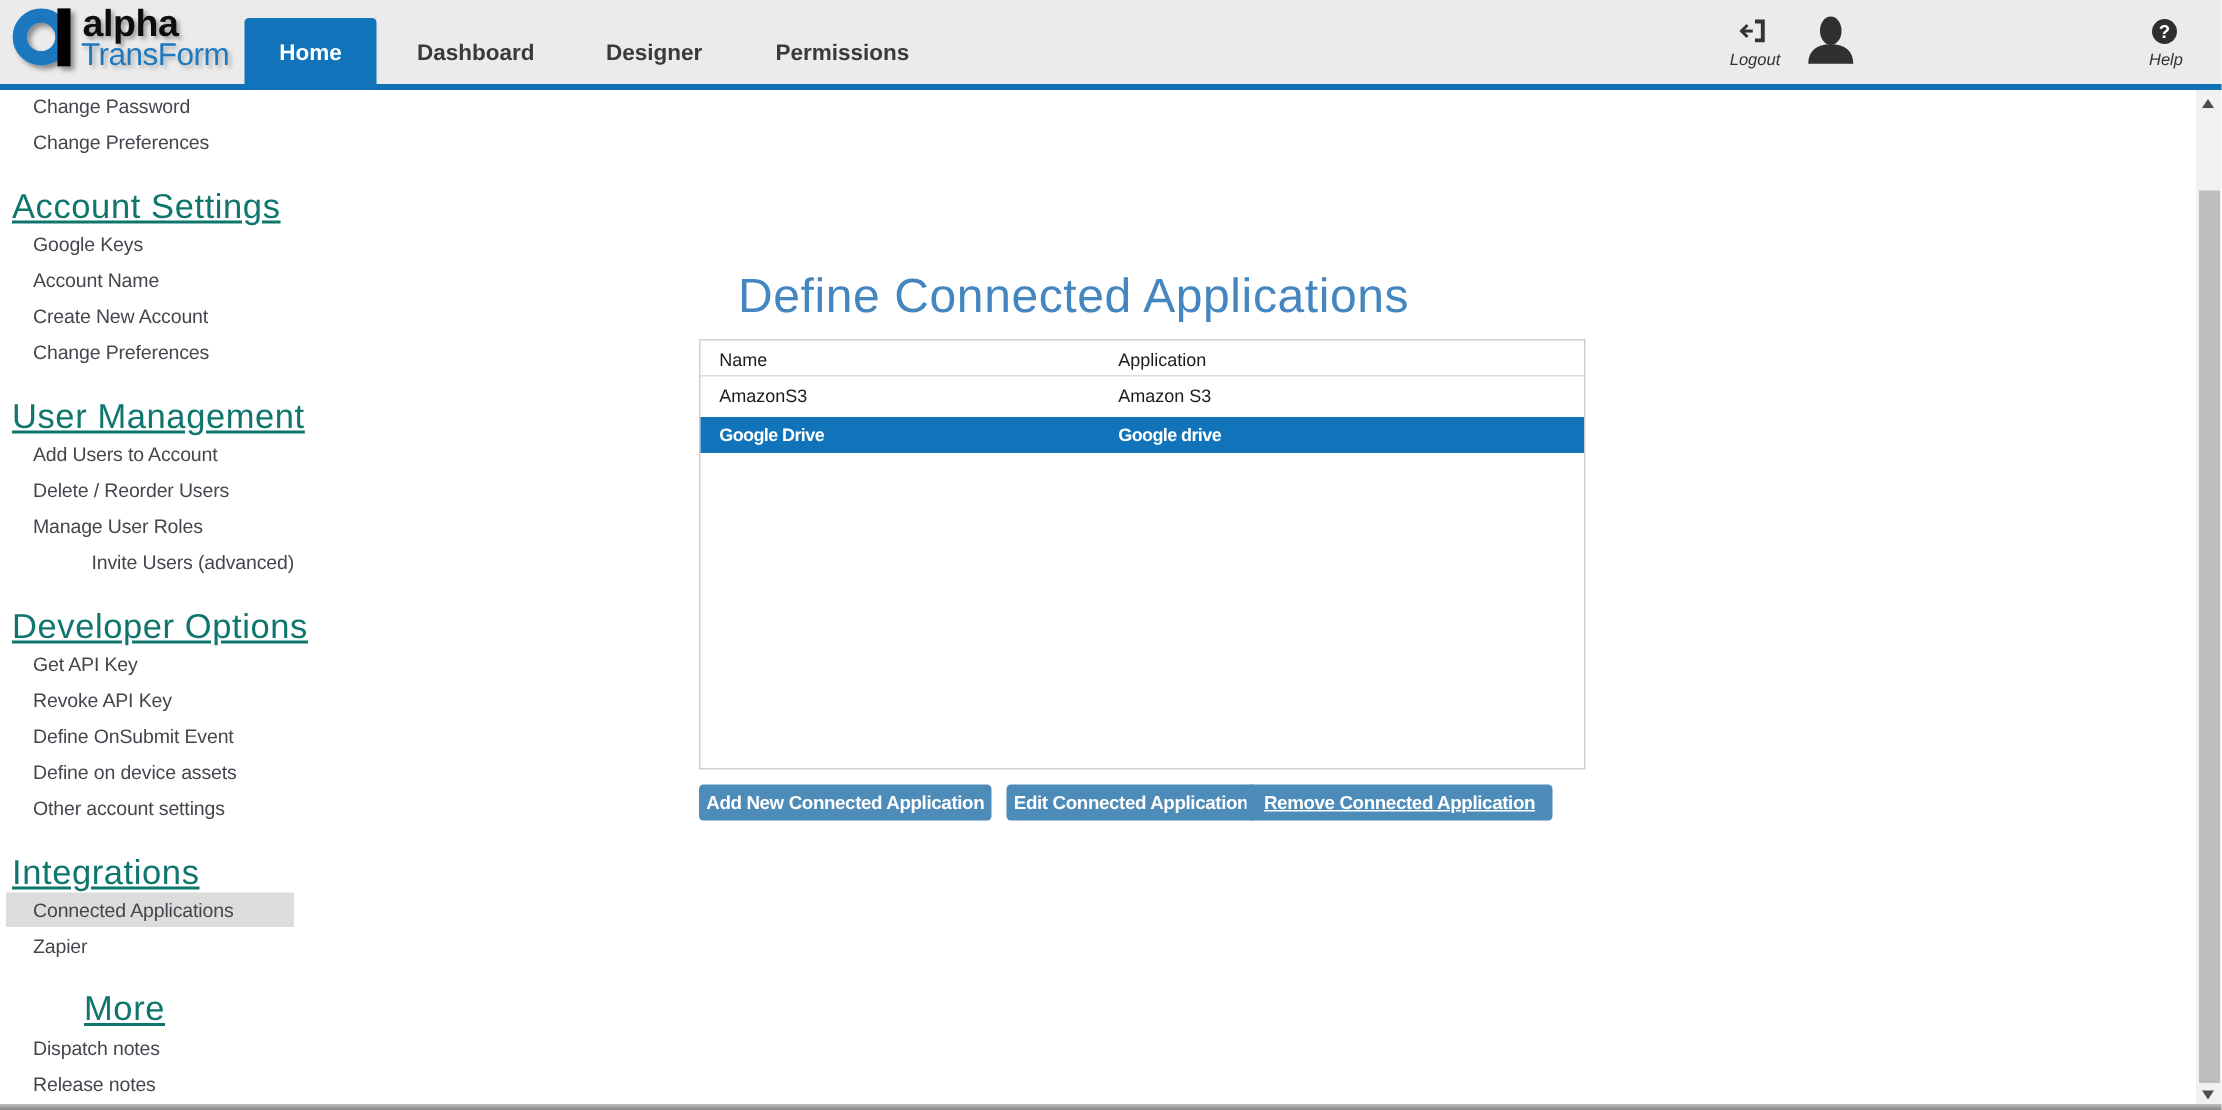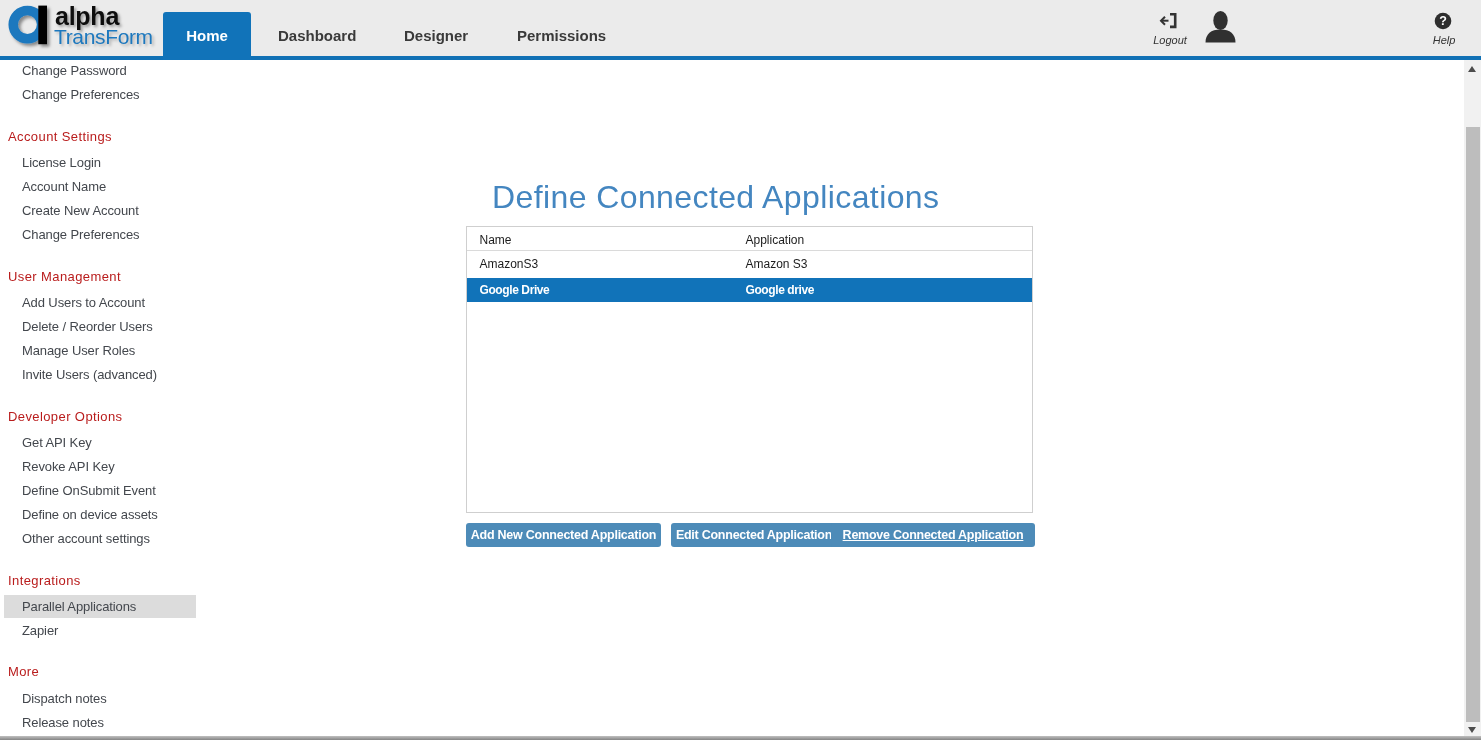--- a/index.html
+++ b/index.html
@@ -18,26 +18,26 @@
     color:#3a3a3a;text-align:center;}
   #nav-dash{left:278px;}
   #nav-designer{left:404px;}
   #nav-perm{left:517px;}
   #nav-man{left:651px;}
   .hdr-label{position:absolute;font-size:11px;color:#333;font-style:italic;}
   #userinfo{position:absolute;left:1248px;top:8px;font-size:11px;line-height:13px;color:#262626;}
   #userinfo .blue{color:#3d52da;}
   
   .side-item{position:absolute;left:22px;height:20px;line-height:20px;font-size:13px;letter-spacing:-0.1px;color:#43474d;white-space:nowrap;}
-  .side-head{position:absolute;left:8px;height:24px;line-height:24px;font-size:13px;letter-spacing:0.4px;color:#b91c1c;white-space:nowrap;}
+  .side-head{position:absolute;left:8px;height:24px;line-height:24px;font-size:23px;letter-spacing:0.4px;color:#0f766e;white-space:nowrap;text-decoration:underline;}
   #hl{position:absolute;left:4px;top:595px;width:192px;height:23px;background:#dcdcdc;}
   
   #heading{position:absolute;left:492px;top:178.5px;font-size:32px;color:#4486c0;letter-spacing:0.4px;}
   #tablebox{position:absolute;left:466px;top:226px;width:565px;height:285px;background:#fff;
-    border:1px solid #cfcfcf;}
+    border:1px solid #cfcfcf;padding-left:24px;}
   .cell{position:absolute;font-size:12px;color:#1c1c1c;height:25px;line-height:25px;white-space:nowrap;}
   #throw{position:absolute;left:0;top:0;width:100%;height:23px;border-bottom:1px solid #dadada;}
   #bluerow{position:absolute;left:0;top:51px;width:100%;height:23.5px;background:#1173b9;}
   .btn{position:absolute;top:523px;height:24px;background:#4d8bb8;border-radius:3px;color:#fff;
     font-size:12.5px;font-weight:bold;letter-spacing:-0.25px;text-align:center;line-height:24px;white-space:nowrap;}
   
   #sbtrack{position:absolute;left:1464px;top:60px;width:17px;height:677px;background:#f1f1f1;}
   #sbthumb{position:absolute;left:1465.5px;top:127px;width:14px;height:595px;background:#bdbdbd;}
   .sb-arrow{position:absolute;left:1468px;width:0;height:0;}
   #sb-up{top:66px;border-left:4.5px solid transparent;border-right:4.5px solid transparent;
@@ -84,39 +84,39 @@
     <circle cx="9" cy="9" r="8.3" fill="#2e2e2e"></circle>
     <text x="9" y="13.2" font-family="Liberation Sans" font-size="12.5" font-weight="bold" fill="#ffffff" text-anchor="middle">?</text>
   </svg>
   <div class="hdr-label" style="left:1430px;top:34px;width:28px;text-align:center;">Help</div>
 </div>
 
 <div id="hl"></div>
 <div class="side-item" style="top:61px;">Change Password</div>
 <div class="side-item" style="top:85px;">Change Preferences</div>
 <div class="side-head" style="top:125px;">Account Settings</div>
-<div class="side-item" style="top:153px;">License Login</div>
+<div class="side-item" style="top:153px;">Google Keys</div>
 <div class="side-item" style="top:177px;">Account Name</div>
 <div class="side-item" style="top:201px;">Create New Account</div>
 <div class="side-item" style="top:225px;">Change Preferences</div>
 <div class="side-head" style="top:265px;">User Management</div>
 <div class="side-item" style="top:293px;">Add Users to Account</div>
 <div class="side-item" style="top:317px;">Delete / Reorder Users</div>
 <div class="side-item" style="top:341px;">Manage User Roles</div>
-<div class="side-item" style="top:365px;">Invite Users (advanced)</div>
+<div class="side-item" style="top:365px;margin-left:39px;">Invite Users (advanced)</div>
 <div class="side-head" style="top:405px;">Developer Options</div>
 <div class="side-item" style="top:433px;">Get API Key</div>
 <div class="side-item" style="top:457px;">Revoke API Key</div>
 <div class="side-item" style="top:481px;">Define OnSubmit Event</div>
 <div class="side-item" style="top:505px;">Define on device assets</div>
 <div class="side-item" style="top:529px;">Other account settings</div>
 <div class="side-head" style="top:569px;">Integrations</div>
-<div class="side-item" style="top:597px;">Parallel Applications</div>
+<div class="side-item" style="top:597px;">Connected Applications</div>
 <div class="side-item" style="top:621px;">Zapier</div>
-<div class="side-head" style="top:660px;">More</div>
+<div class="side-head" style="top:660px;margin-left:48px;">More</div>
 <div class="side-item" style="top:689px;">Dispatch notes</div>
 <div class="side-item" style="top:713px;">Release notes</div>
 
 <div id="heading">Define Connected Applications</div>
 <div id="tablebox">
   <div id="throw"></div>
   <div id="bluerow"></div>
   <div class="cell" style="left:12.5px;top:0.5px;">Name</div>
   <div class="cell" style="left:278.5px;top:0.5px;">Application</div>
   <div class="cell" style="left:12.5px;top:24.5px;">AmazonS3</div>

